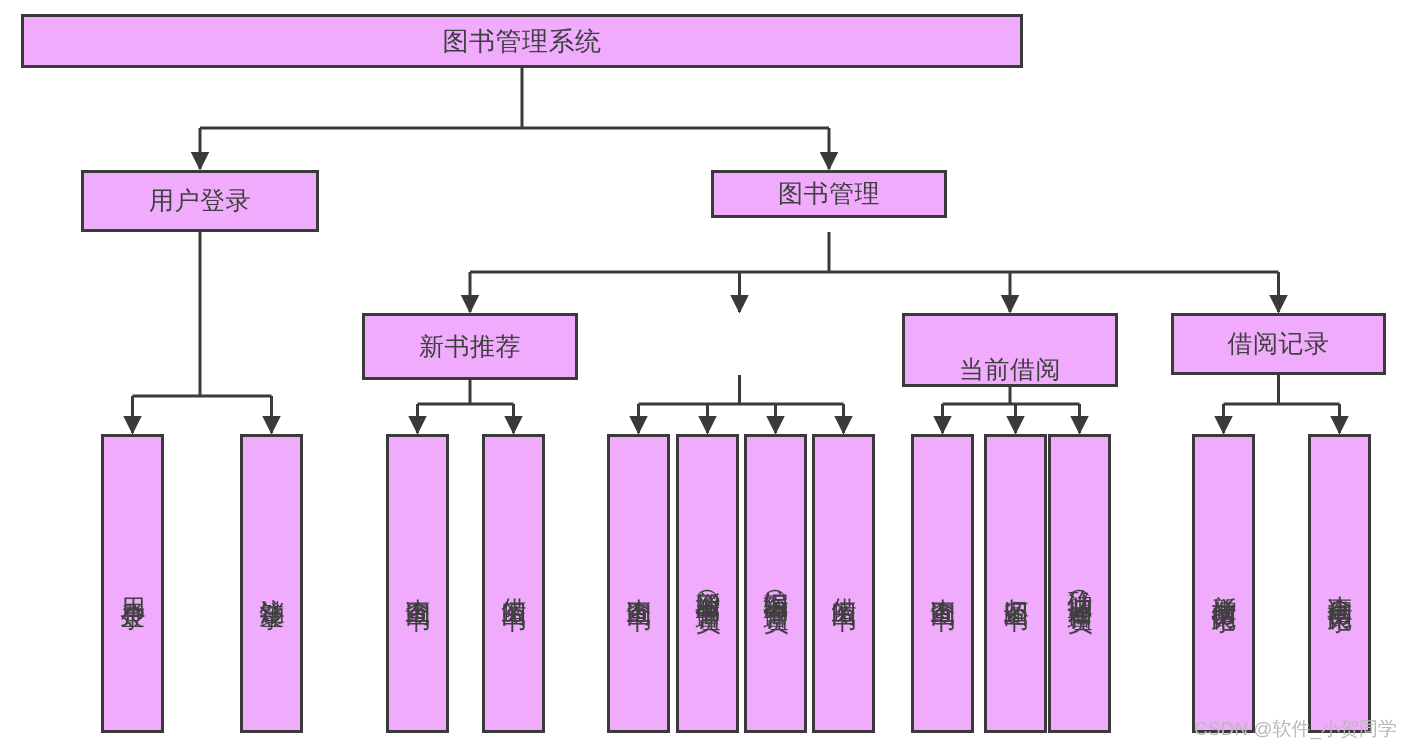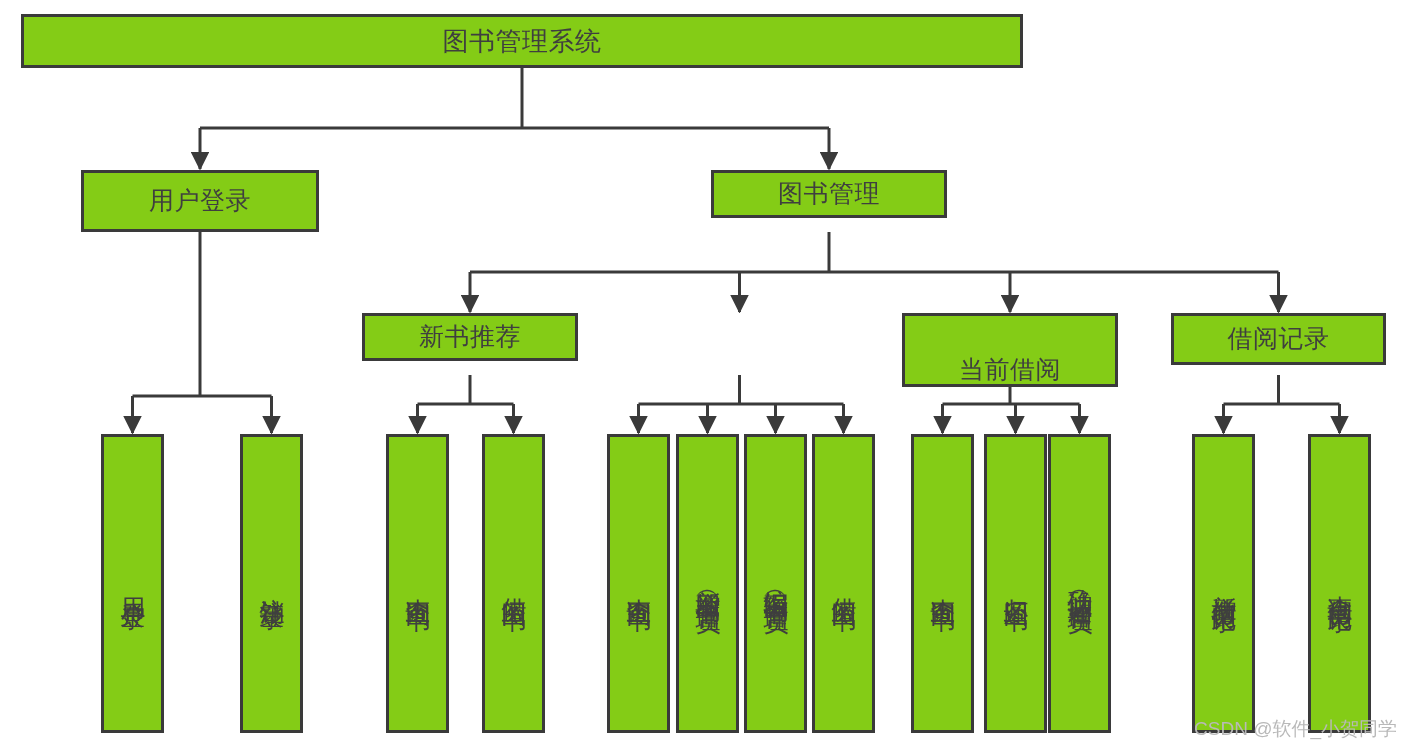--- a/index.html
+++ b/index.html
@@ -22,21 +22,21 @@
     position: absolute;
     left: 0;
     top: 0;
     width: 1405px;
     height: 747px;
     pointer-events: none;
   }
   .node {
     position: absolute;
     box-sizing: border-box;
-    background: #84cc16;
+    background: #f0abfc;
     border: 3px solid #3a3a3a;
     display: flex;
     align-items: center;
     justify-content: center;
     color: #3f3f3f;
     z-index: 2;
   }
   .node .lbl {
     display: block;
     text-align: center;
@@ -126,27 +126,27 @@
     <span class="lbl">图书管理系统</span>
   </div>
 
   <div class="node h" style="left: 81px; top: 170px; width: 238px; height: 62px;">
     <span class="lbl">用户登录</span>
   </div>
   <div class="node h" style="left: 711px; top: 170px; width: 236px; height: 48px;">
     <span class="lbl">图书管理</span>
   </div>
 
-  <div class="node h" style="left: 362px; top: 313px; width: 216px; height: 48px;">
+  <div class="node h" style="left: 362px; top: 313px; width: 216px; height: 67px;">
     <span class="lbl">新书推荐</span>
   </div>
   <div class="node h" style="left: 902px; top: 313px; width: 216px; height: 74px; align-items: flex-end;">
     <span class="lbl">当前借阅</span>
   </div>
-  <div class="node h" style="left: 1171px; top: 313px; width: 215px; height: 52px;">
+  <div class="node h" style="left: 1171px; top: 313px; width: 215px; height: 62px;">
     <span class="lbl">借阅记录</span>
   </div>
 
   <div class="node v" style="left: 101px; top: 434px; width: 63px; height: 299px;">
     <span class="lbl">用户登录</span>
   </div>
   <div class="node v" style="left: 240px; top: 434px; width: 63px; height: 299px;">
     <span class="lbl">注销登录</span>
   </div>
   <div class="node v" style="left: 386px; top: 434px; width: 63px; height: 299px;">

